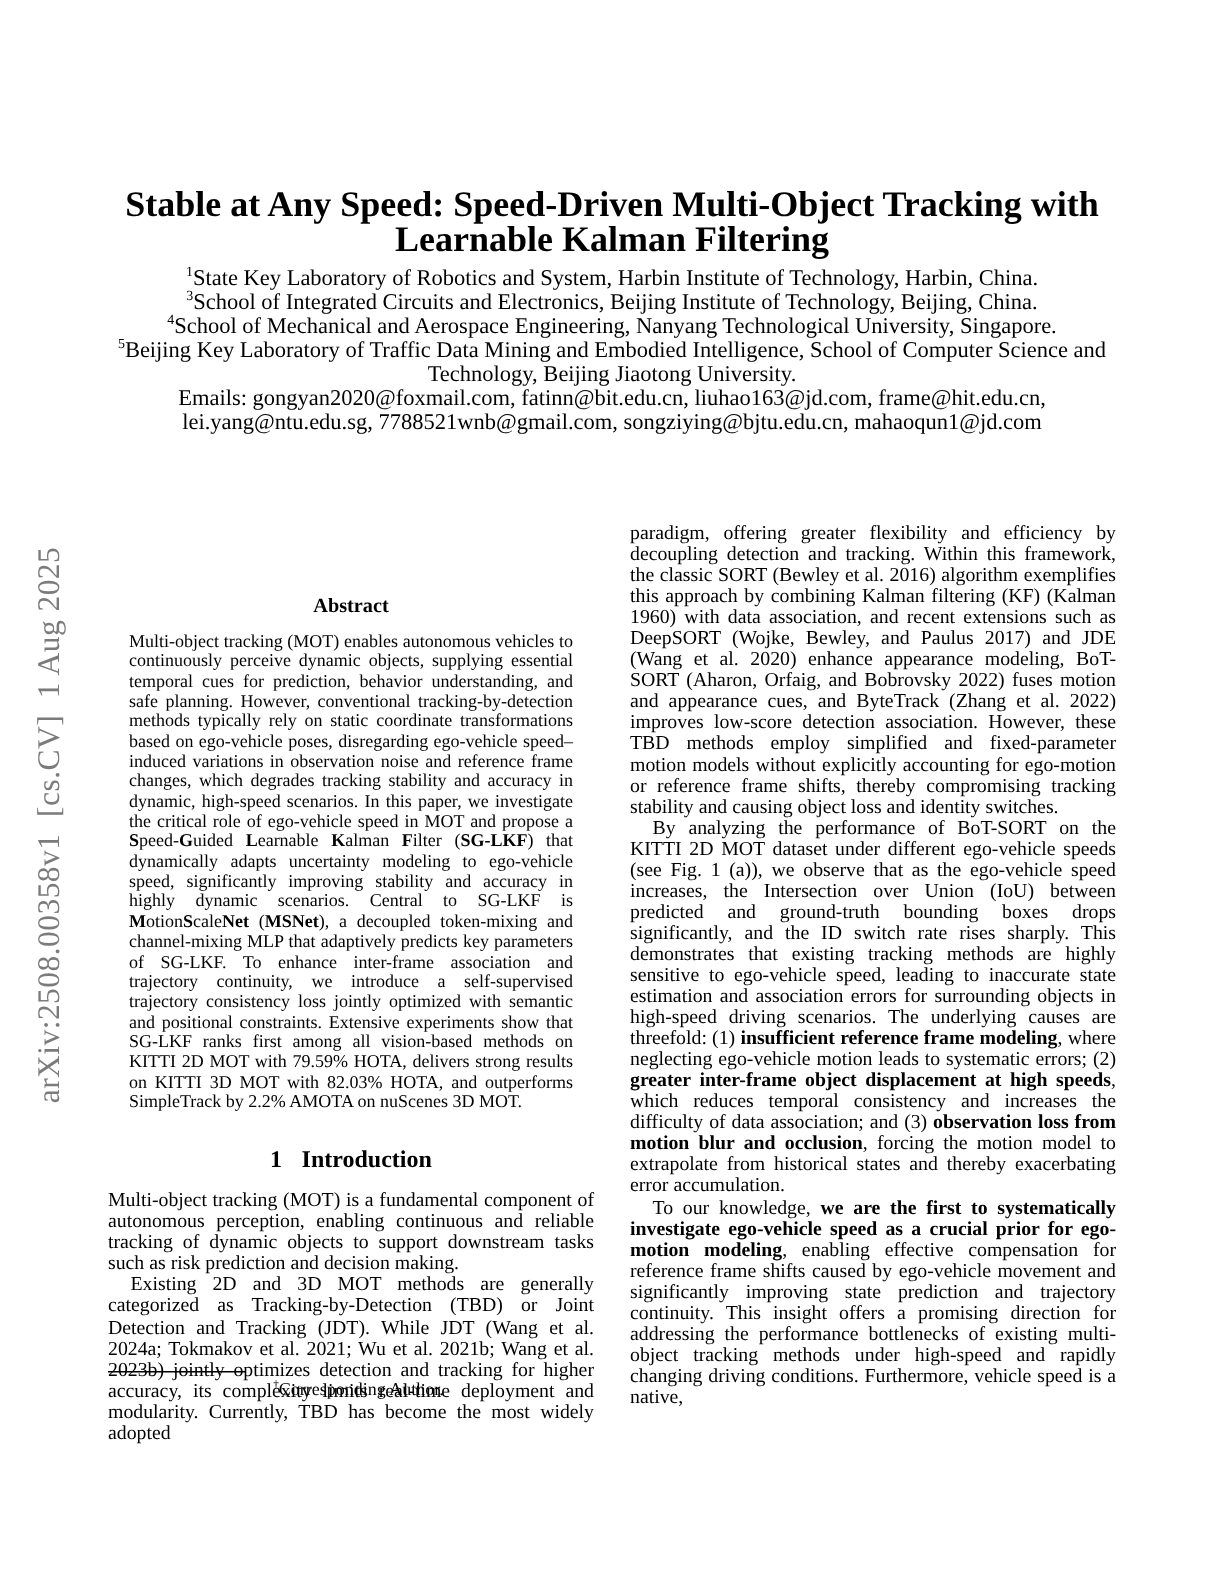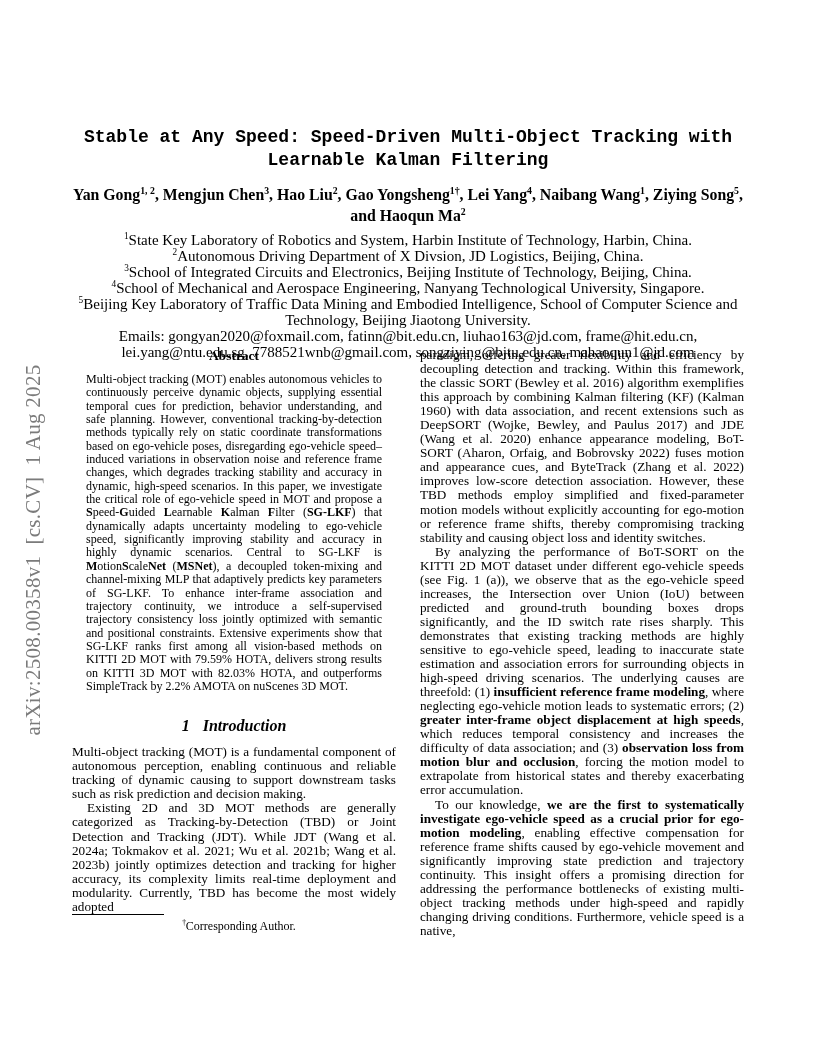--- a/index.html
+++ b/index.html
@@ -20,34 +20,34 @@
   .watermark span {
     position:absolute; left:50%; top:50%;
     transform:translate(-50%,-50%) rotate(-90deg);
     white-space:pre;
     font-size:21px;
     letter-spacing:0.3px;
   }
 
   
   .header { position:absolute; left:72px; top:126px; width:672px; text-align:center; }
-  .title  { font-size:18px; font-weight:bold; line-height:23px;font-family:Liberation Mono, monospace; }
+  .title  { font-size:24px; font-weight:bold; line-height:23px; }
   .authors{ font-size:15.8px; font-weight:bold; line-height:21px; margin-top:12px; }
   .affils { margin-top:6px; }
   .affil-line, .emails-line { font-size:15px; line-height:16px; }
 
   
   .col { position:absolute; top:348px; width:324px; text-align:justify; hyphens:auto; -webkit-hyphens:auto; }
-  .col-left  { left:72px; }
+  .col-left  { left:72px;margin-top:48px; }
   .col-right { left:420px;font-family:Liberation Serif, serif; }
 
   .abstract-heading { text-align:center; font-weight:bold; font-size:13.5px; margin:0 0 9px 0; }
   .abstract-text { font-size:12px; line-height:13.35px; padding:0 14px; margin:0; }
 
-  .section-heading { text-align:center; font-size:16px; font-weight:bold; margin:24px 0 10px 0;font-style:italic; }
+  .section-heading { text-align:center; font-size:16px; font-weight:bold; margin:24px 0 10px 0; }
   .section-heading .sec-num { margin-right:13px; }
 
   .body-p { font-size:13.2px; line-height:14.05px; margin:0; }
   .indent { text-indent:15px; }
 
   
   .footnote { position:absolute; left:72px; top:914px; width:324px; text-align:center; }
   .footnote-rule { width:92px; border-top:1.2px solid #000; margin:0 0 4px 0; }
   .footnote-text { font-size:12px; line-height:14px; margin:0; padding-left:10px; }
 </style>
@@ -55,40 +55,38 @@
 <body>
 
 <div class="page">
 
   <div class="watermark">
     <span style="color: rgb(123, 123, 123);">arXiv:2508.00358v1  [cs.CV]  1 Aug 2025</span>
   </div>
 
   <div class="header">
     <div class="title">Stable at Any Speed: Speed-Driven Multi-Object Tracking with Learnable Kalman Filtering</div>
-    <div class="authors">Yan Gong<sup>1, 2</sup>, Mengjun Chen<sup>3</sup>, Hao Liu<sup>2</sup>, Gao Yongsheng<sup>1†</sup>, Lei Yang<sup>4</sup>, Naibang Wang<sup>1</sup>, Ziying Song<sup>5</sup>, and Haoqun Ma<sup>2</sup></div>
     <div class="affils">
       <div class="affil-line"><sup>1</sup>State Key Laboratory of Robotics and System, Harbin Institute of Technology, Harbin, China.</div>
-      <div class="affil-line"><sup>2</sup>Autonomous Driving Department of X Divsion, JD Logistics, Beijing, China.</div>
       <div class="affil-line"><sup>3</sup>School of Integrated Circuits and Electronics, Beijing Institute of Technology, Beijing, China.</div>
       <div class="affil-line"><sup>4</sup>School of Mechanical and Aerospace Engineering, Nanyang Technological University, Singapore.</div>
       <div class="affil-line"><sup>5</sup>Beijing Key Laboratory of Traffic Data Mining and Embodied Intelligence, School of Computer Science and Technology, Beijing Jiaotong University.</div>
       <div class="emails-line">Emails: gongyan2020@foxmail.com, fatinn@bit.edu.cn, liuhao163@jd.com, frame@hit.edu.cn, lei.yang@ntu.edu.sg, 7788521wnb@gmail.com, songziying@bjtu.edu.cn, mahaoqun1@jd.com</div>
     </div>
   </div>
 
   <div class="col col-left">
     <div class="abstract-heading">Abstract</div>
     <p class="abstract-text">Multi-object tracking (MOT) enables autonomous vehicles to continuously perceive dynamic objects, supplying essential temporal cues for prediction, behavior understanding, and safe planning. However, conventional tracking-by-detection methods typically rely on static coordinate transformations based on ego-vehicle poses, disregarding ego-vehicle speed–induced variations in observation noise and reference frame changes, which degrades tracking stability and accuracy in dynamic, high-speed scenarios. In this paper, we investigate the critical role of ego-vehicle speed in MOT and propose a <b>S</b>peed-<b>G</b>uided <b>L</b>earnable <b>K</b>alman <b>F</b>ilter (<b>SG-LKF</b>) that dynamically adapts uncertainty modeling to ego-vehicle speed, significantly improving stability and accuracy in highly dynamic scenarios. Central to SG-LKF is <b>M</b>otion<b>S</b>cale<b>Net</b> (<b>MSNet</b>), a decoupled token-mixing and channel-mixing MLP that adaptively predicts key parameters of SG-LKF. To enhance inter-frame association and trajectory continuity, we introduce a self-supervised trajectory consistency loss jointly optimized with semantic and positional constraints. Extensive experiments show that SG-LKF ranks first among all vision-based methods on KITTI 2D MOT with 79.59% HOTA, delivers strong results on KITTI 3D MOT with 82.03% HOTA, and outperforms SimpleTrack by 2.2% AMOTA on nuScenes 3D MOT.</p>
 
     <div class="section-heading">
       <span class="sec-num">1</span><span>Introduction</span>
     </div>
 
-    <p class="body-p">Multi-object tracking (MOT) is a fundamental component of autonomous perception, enabling continuous and reliable tracking of dynamic causing to support downstream tasks such as risk prediction and decision making.</p>
+    <p class="body-p">Multi-object tracking (MOT) is a fundamental component of autonomous perception, enabling continuous and reliable tracking of dynamic objects to support downstream tasks such as risk prediction and decision making.</p>
     <p class="body-p indent">Existing 2D and 3D MOT methods are generally categorized as Tracking-by-Detection (TBD) or Joint Detection and Tracking (JDT). While JDT (Wang et al. 2024a; Tokmakov et al. 2021; Wu et al. 2021b; Wang et al. 2023b) jointly optimizes detection and tracking for higher accuracy, its complexity limits real-time deployment and modularity. Currently, TBD has become the most widely adopted</p>
   </div>
 
   <div class="col col-right">
     <p class="body-p">paradigm, offering greater flexibility and efficiency by decoupling detection and tracking. Within this framework, the classic SORT (Bewley et al. 2016) algorithm exemplifies this approach by combining Kalman filtering (KF) (Kalman 1960) with data association, and recent extensions such as DeepSORT (Wojke, Bewley, and Paulus 2017) and JDE (Wang et al. 2020) enhance appearance modeling, BoT-SORT (Aharon, Orfaig, and Bobrovsky 2022) fuses motion and appearance cues, and ByteTrack (Zhang et al. 2022) improves low-score detection association. However, these TBD methods employ simplified and fixed-parameter motion models without explicitly accounting for ego-motion or reference frame shifts, thereby compromising tracking stability and causing object loss and identity switches.</p>
     <p class="body-p indent">By analyzing the performance of BoT-SORT on the KITTI 2D MOT dataset under different ego-vehicle speeds (see Fig. 1 (a)), we observe that as the ego-vehicle speed increases, the Intersection over Union (IoU) between predicted and ground-truth bounding boxes drops significantly, and the ID switch rate rises sharply. This demonstrates that existing tracking methods are highly sensitive to ego-vehicle speed, leading to inaccurate state estimation and association errors for surrounding objects in high-speed driving scenarios. The underlying causes are threefold: (1) <b>insufficient reference frame modeling</b>, where neglecting ego-vehicle motion leads to systematic errors; (2) <b>greater inter-frame object displacement at high speeds</b>, which reduces temporal consistency and increases the difficulty of data association; and (3) <b>observation loss from motion blur and occlusion</b>, forcing the motion model to extrapolate from historical states and thereby exacerbating error accumulation.</p>
     <p class="body-p indent">To our knowledge, <b>we are the first to systematically investigate ego-vehicle speed as a crucial prior for ego-motion modeling</b>, enabling effective compensation for reference frame shifts caused by ego-vehicle movement and significantly improving state prediction and trajectory continuity. This insight offers a promising direction for addressing the performance bottlenecks of existing multi-object tracking methods under high-speed and rapidly changing driving conditions. Furthermore, vehicle speed is a native,</p>
   </div>
 
   <div class="footnote">

